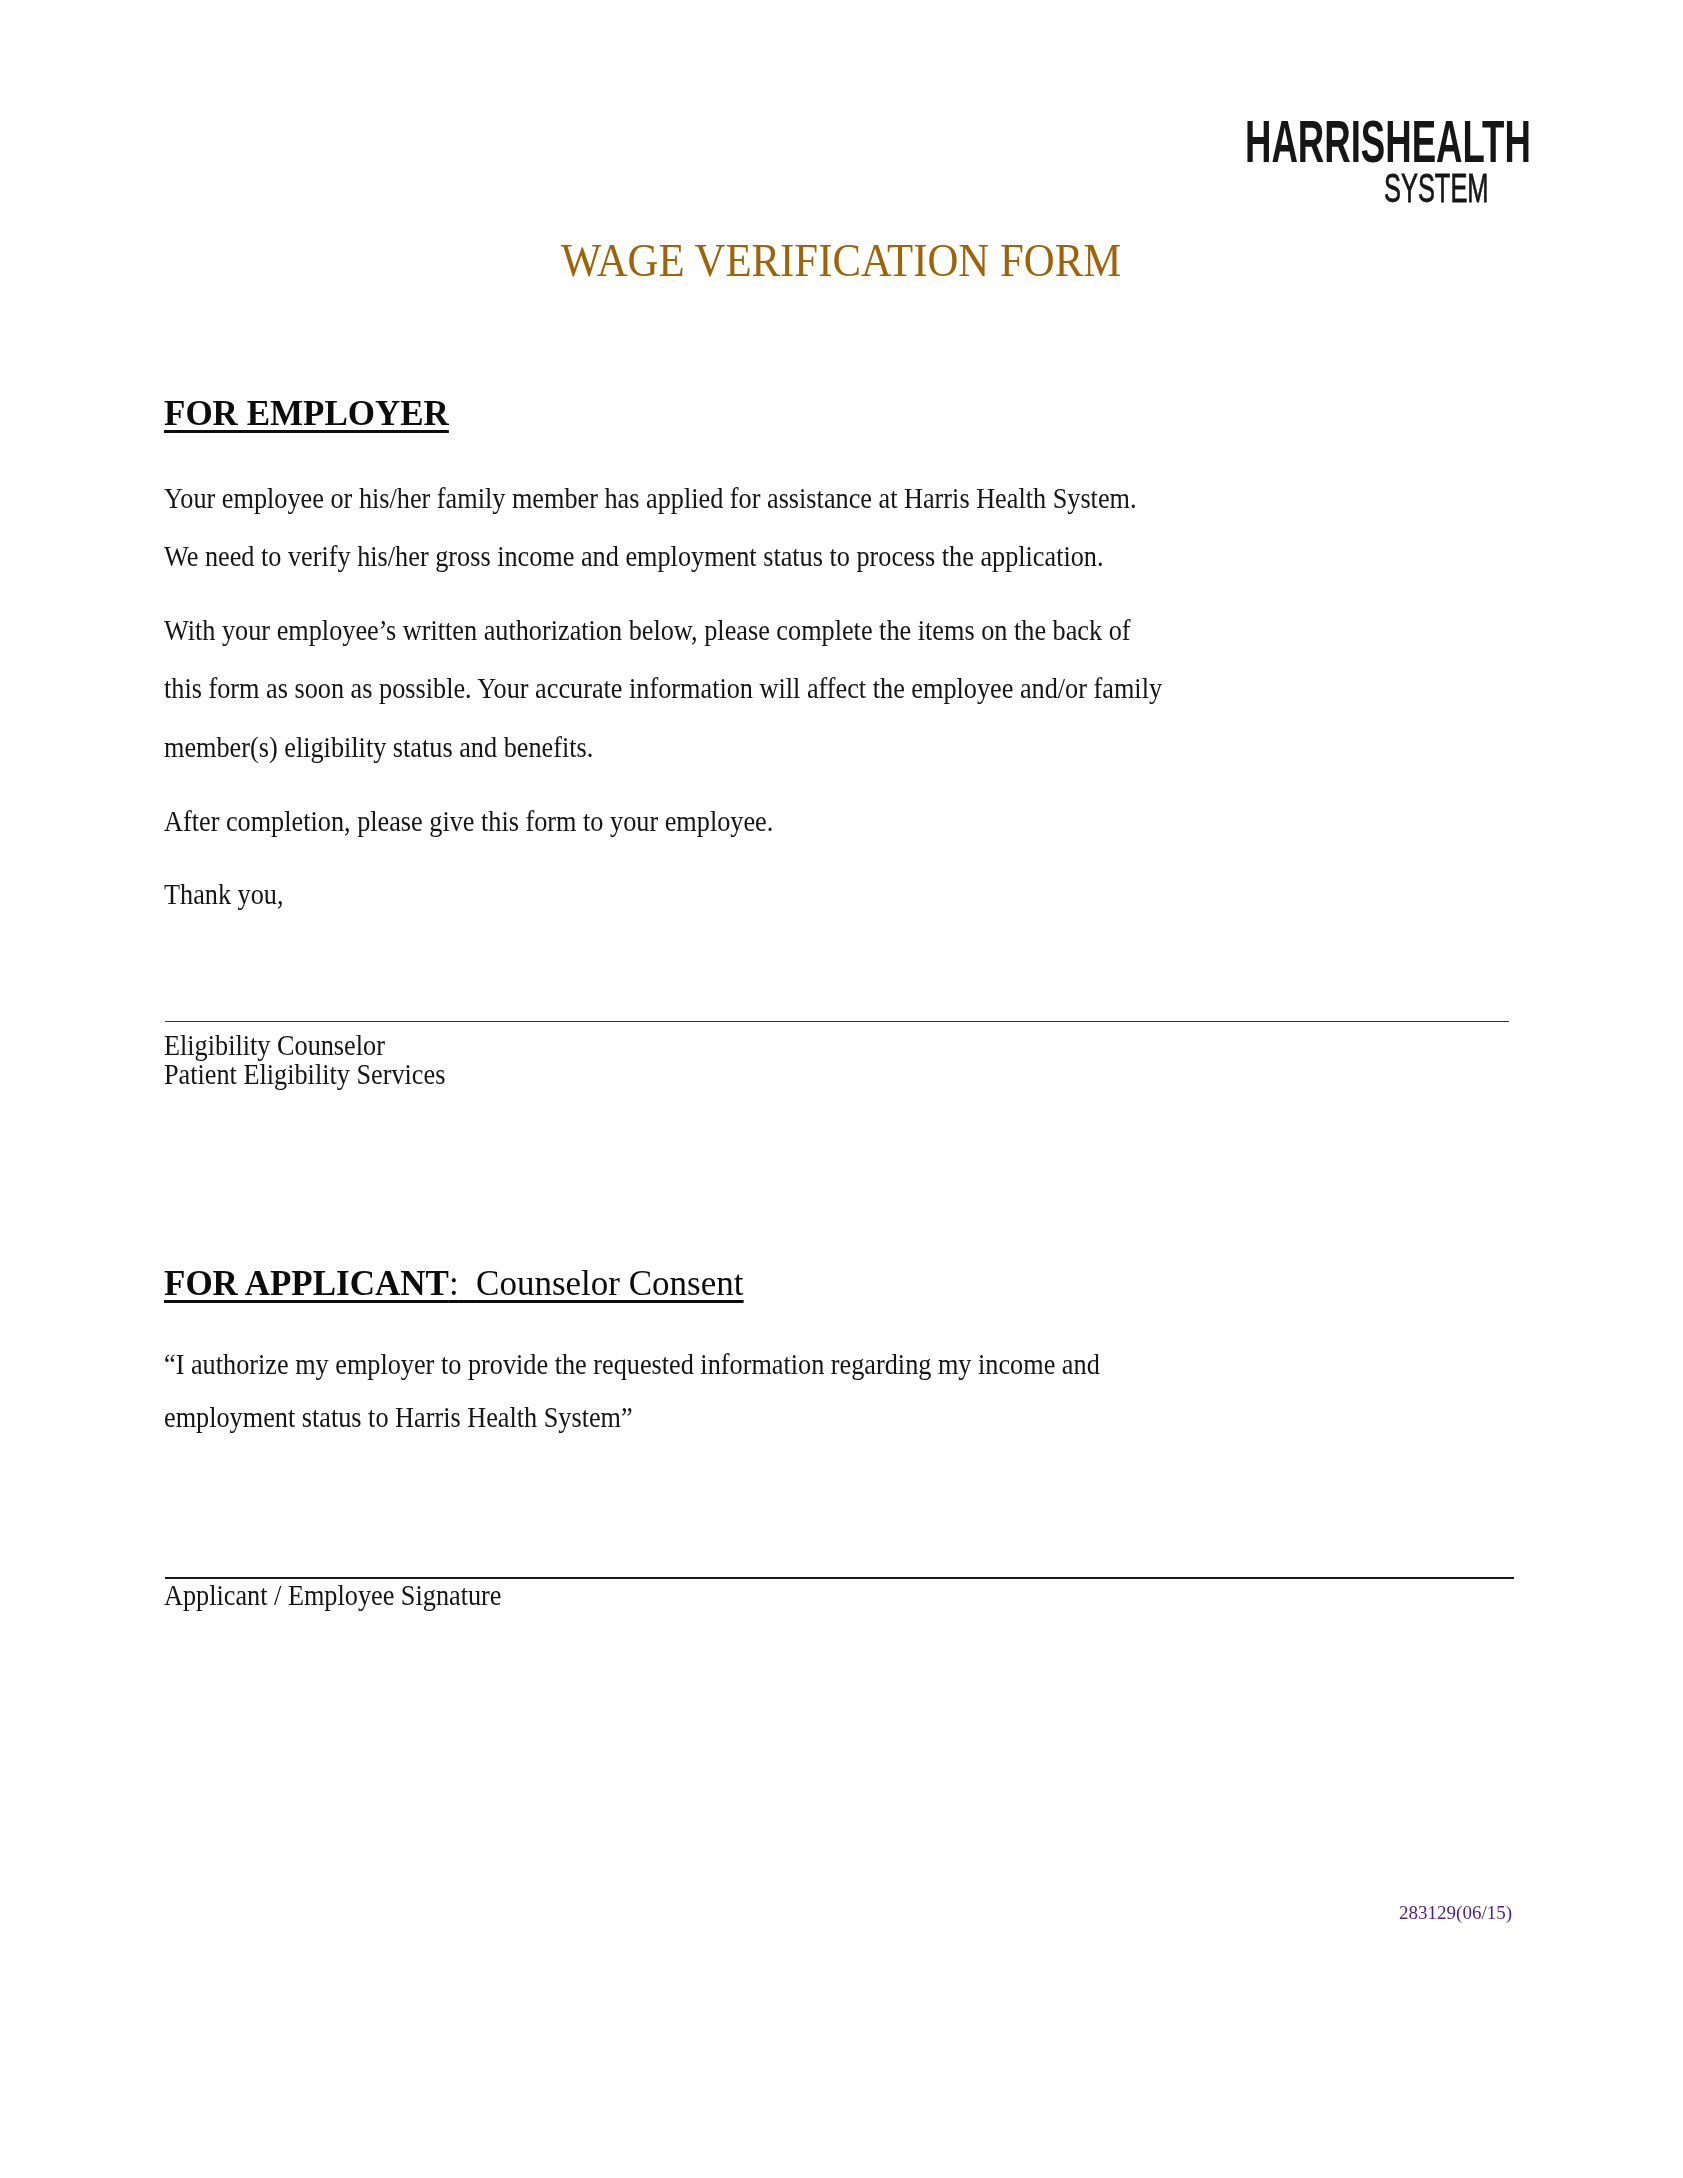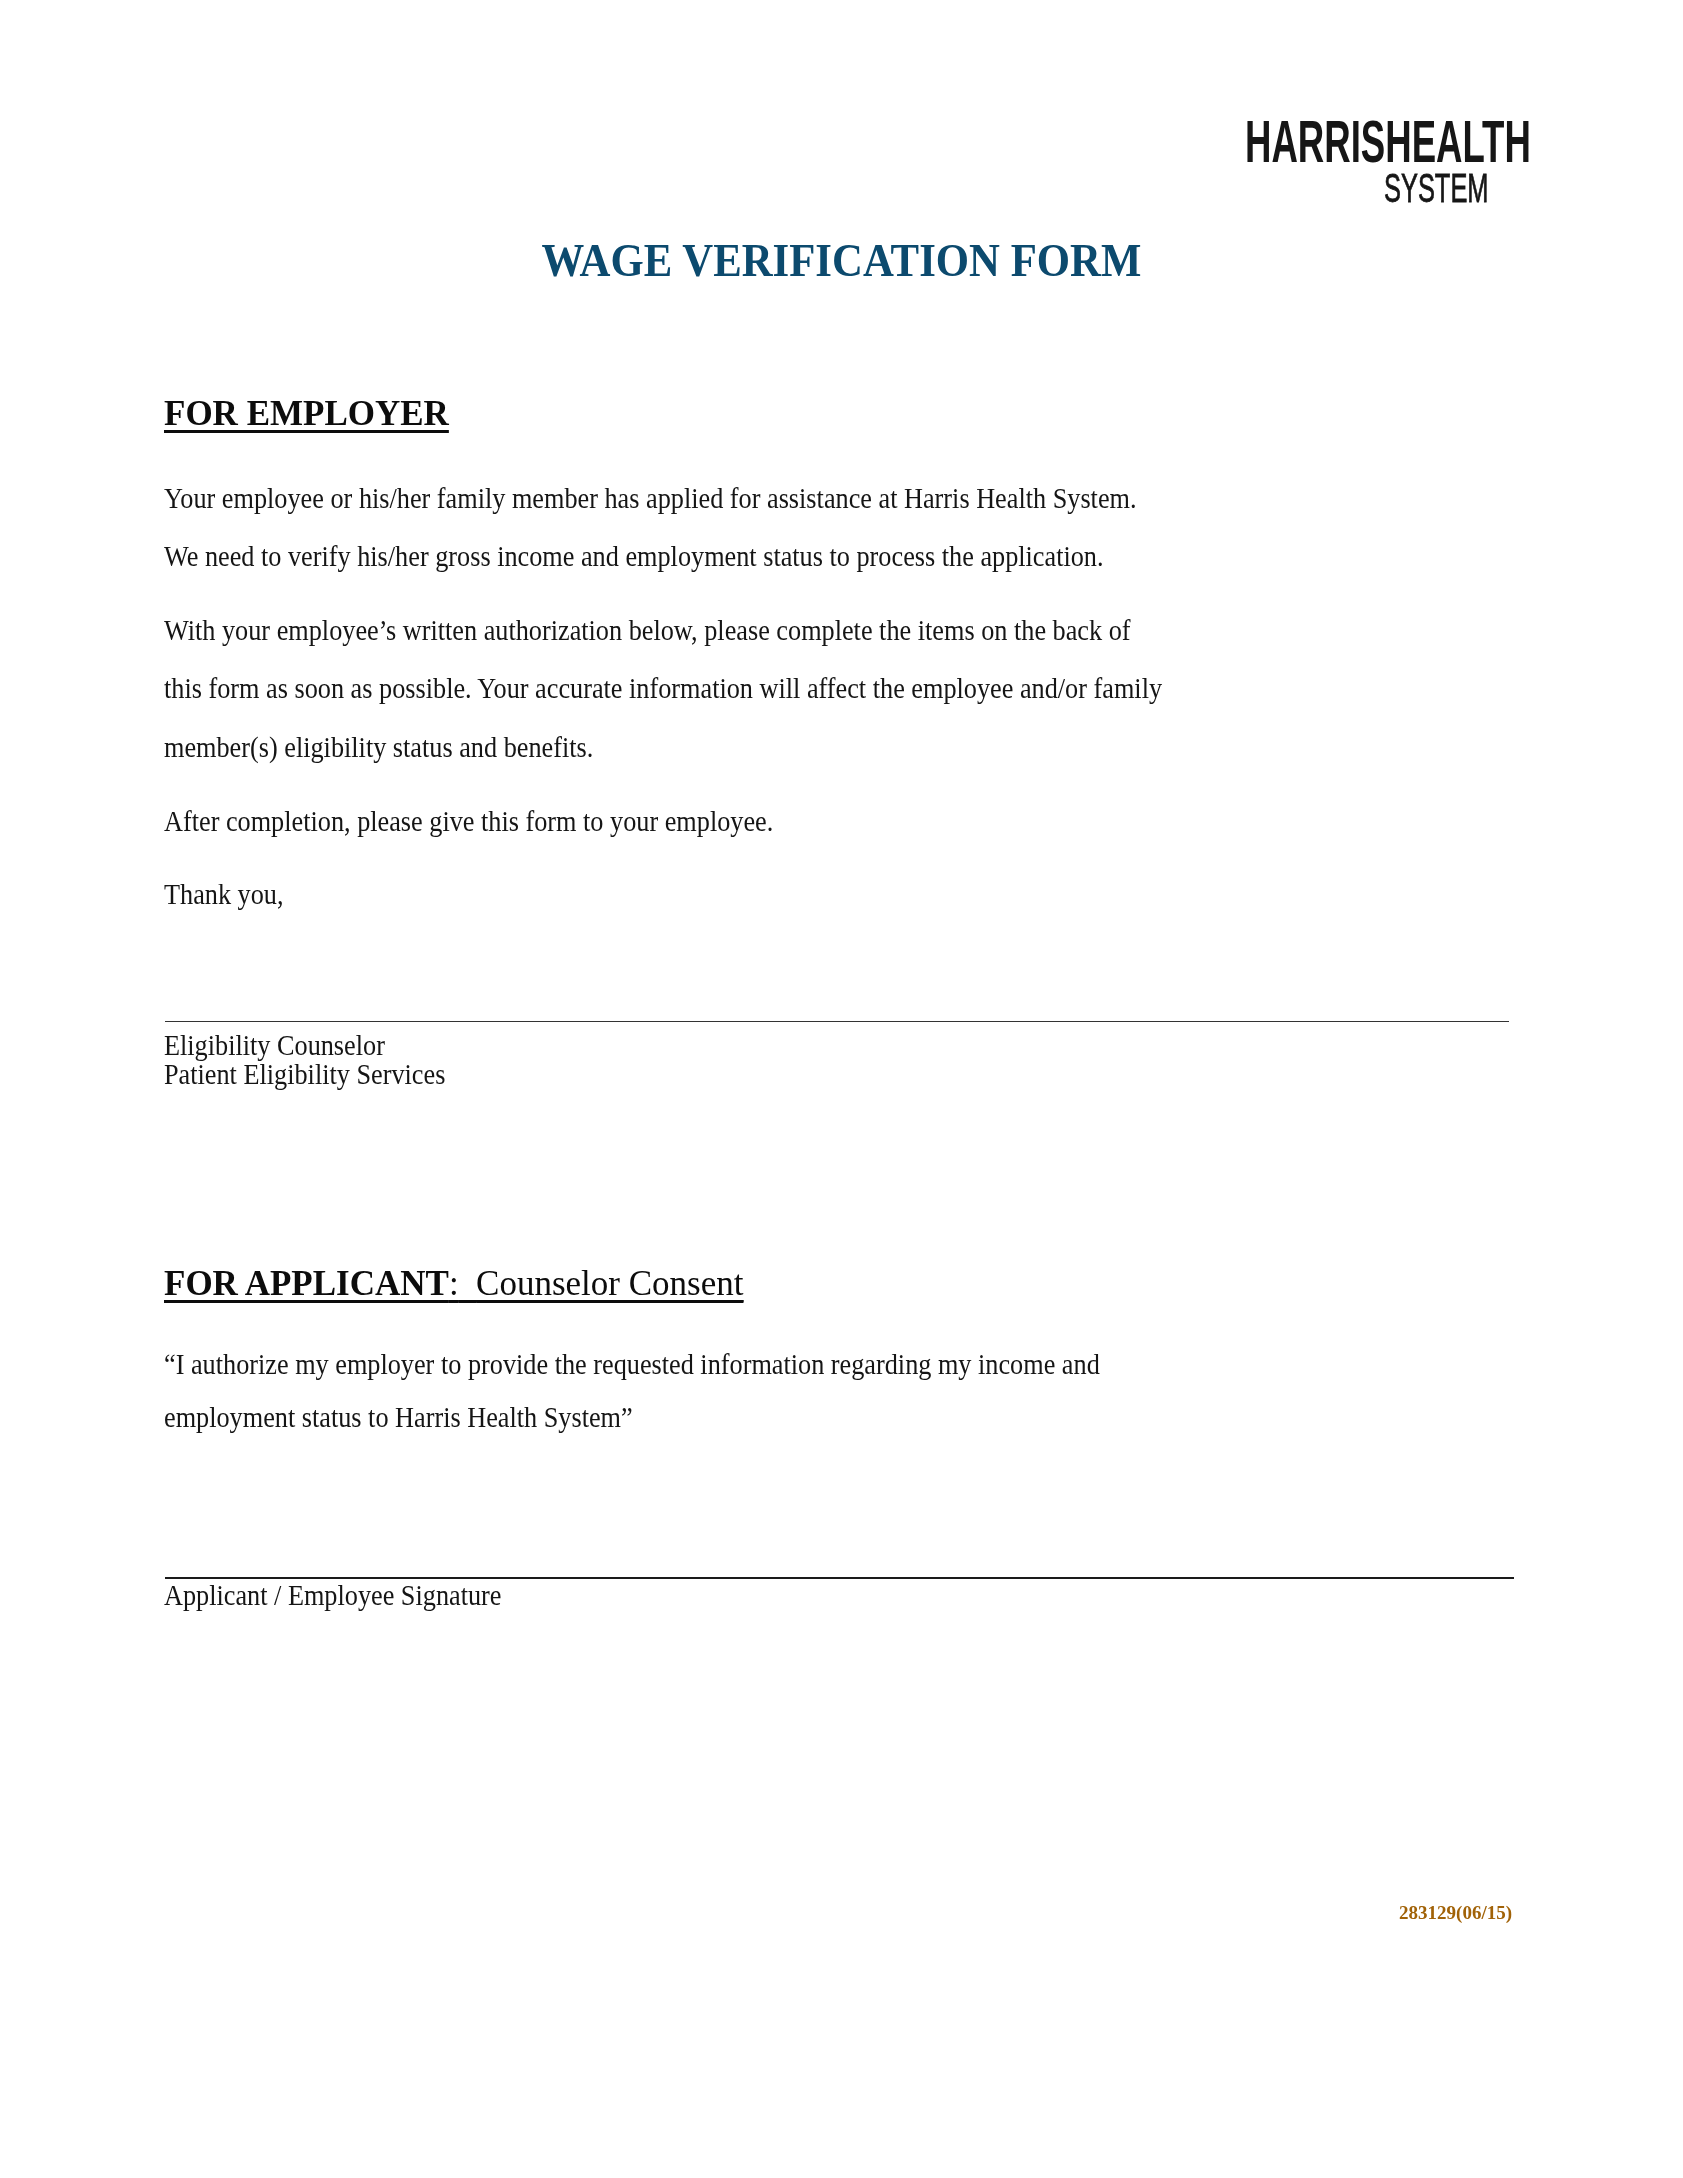--- a/index.html
+++ b/index.html
@@ -46,22 +46,22 @@
     white-space: nowrap;
     -webkit-text-stroke: 0.8px #161616;
   }
 
   .title {
     left: 0;
     width: 1683px;
     text-align: center;
     top: 238px;
     font-size: 46px;
-    font-weight: bold;
-    color: #0c4a6e;
+    font-weight: normal;
+    color: #a16207;
   }
   .title span { display: inline-block; transform: scaleX(0.93); padding-left: 0px; margin-left: 0px; }
 
   .heading {
     left: 164px;
     font-size: 35px;
     font-weight: bold;
     color: #0c0c0c;
     text-decoration: underline;
     text-decoration-thickness: 3px;
@@ -86,22 +86,21 @@
     left: 165px;
     height: 0;
     border-top: 1.5px solid #333333;
   }
   .sig-line.thick { border-top: 2.5px solid #1a1a1a; }
 
   .footer-code {
     right: 171px;
     top: 1903px;
     font-size: 19px;
-    color: #a16207;
-    font-weight: bold;
+    color: #4c1d95;
   }
 </style>
 </head>
 <body>
 
 <div>
   <div class="logo-main">HARRISHEALTH</div>
   <div class="logo-sub">SYSTEM</div>
 </div>
 

